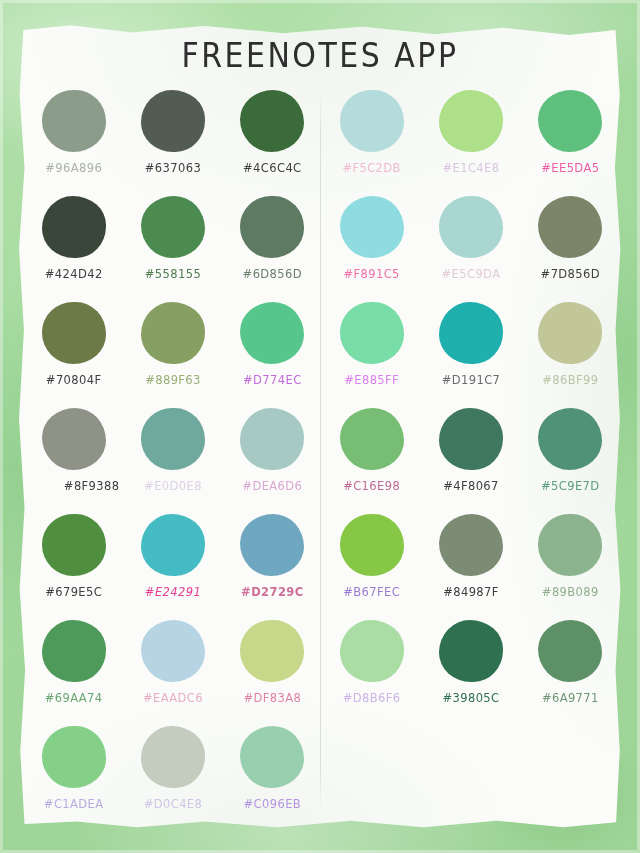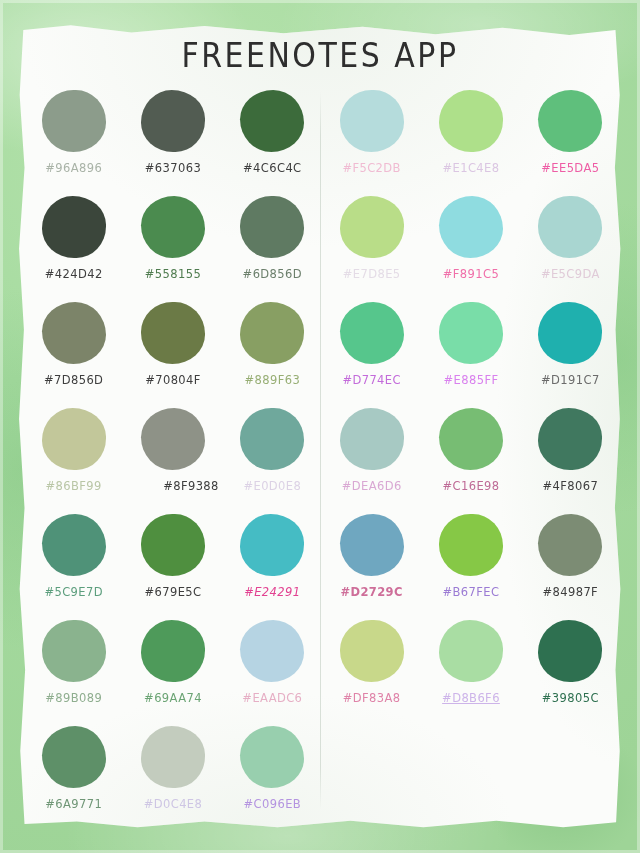--- a/index.html
+++ b/index.html
@@ -186,24 +186,20 @@
       </div>
       <div class="cell">
         <div class="blob v3" style="background: rgb(75, 139, 79);"></div>
         <div class="swatch-label" style="color: rgb(79, 124, 79);">#558155</div>
       </div>
       <div class="cell">
         <div class="blob " style="background: rgb(95, 122, 98);"></div>
         <div class="swatch-label" style="color: rgb(107, 127, 107);">#6D856D</div>
       </div>
       <div class="cell">
-        <div class="blob v2" style="background: rgb(185, 221, 136);"></div>
-        <div class="swatch-label" style="color: rgb(228, 220, 230);">#E7D8E5</div>
-      </div>
-      <div class="cell">
         <div class="blob v3" style="background: rgb(143, 220, 224);"></div>
         <div class="swatch-label" style="color: rgb(240, 111, 169);">#F891C5</div>
       </div>
       <div class="cell">
         <div class="blob " style="background: rgb(169, 214, 209);"></div>
         <div class="swatch-label" style="color: rgb(224, 203, 216);">#E5C9DA</div>
       </div>
       <div class="cell">
         <div class="blob v3" style="background: rgb(124, 132, 105);"></div>
         <div class="swatch-label" style="color: rgb(62, 62, 62);">#7D856D</div>
@@ -287,31 +283,35 @@
       <div class="cell">
         <div class="blob v3" style="background: rgb(182, 212, 227);"></div>
         <div class="swatch-label" style="color: rgb(230, 175, 197);">#EAADC6</div>
       </div>
       <div class="cell">
         <div class="blob " style="background: rgb(200, 216, 138);"></div>
         <div class="swatch-label" style="color: rgb(223, 131, 168);">#DF83A8</div>
       </div>
       <div class="cell">
         <div class="blob v2" style="background: rgb(169, 221, 163);"></div>
-        <div class="swatch-label" style="color: rgb(205, 180, 233); text-decoration: underline;">#D8B6F6</div>
+        <div class="swatch-label" style="color: rgb(205, 180, 233);">#D8B6F6</div>
       </div>
       <div class="cell">
         <div class="blob v2" style="background: rgb(46, 112, 80);"></div>
         <div class="swatch-label" style="color: rgb(46, 112, 80);">#39805C</div>
       </div>
       <div class="cell">
         <div class="blob v3" style="background: rgb(94, 144, 104);"></div>
         <div class="swatch-label" style="color: rgb(111, 150, 118);">#6A9771</div>
       </div>
       <div class="cell">
+        <div class="blob " style="background: rgb(133, 208, 137);"></div>
+        <div class="swatch-label" style="color: rgb(184, 170, 223);">#C1ADEA</div>
+      </div>
+      <div class="cell">
         <div class="blob v2" style="background: rgb(195, 204, 190);"></div>
         <div class="swatch-label" style="color: rgb(206, 198, 228);">#D0C4E8</div>
       </div>
       <div class="cell">
         <div class="blob v3" style="background: rgb(152, 207, 174);"></div>
         <div class="swatch-label" style="color: rgb(180, 148, 224);">#C096EB</div>
       </div>
     </div>
 </div>
 

